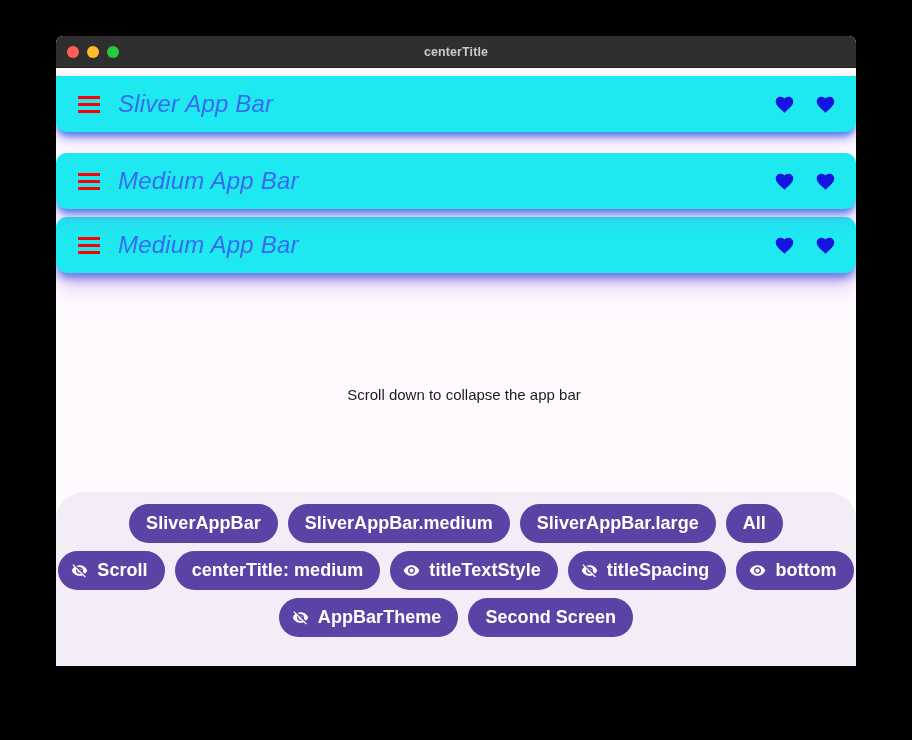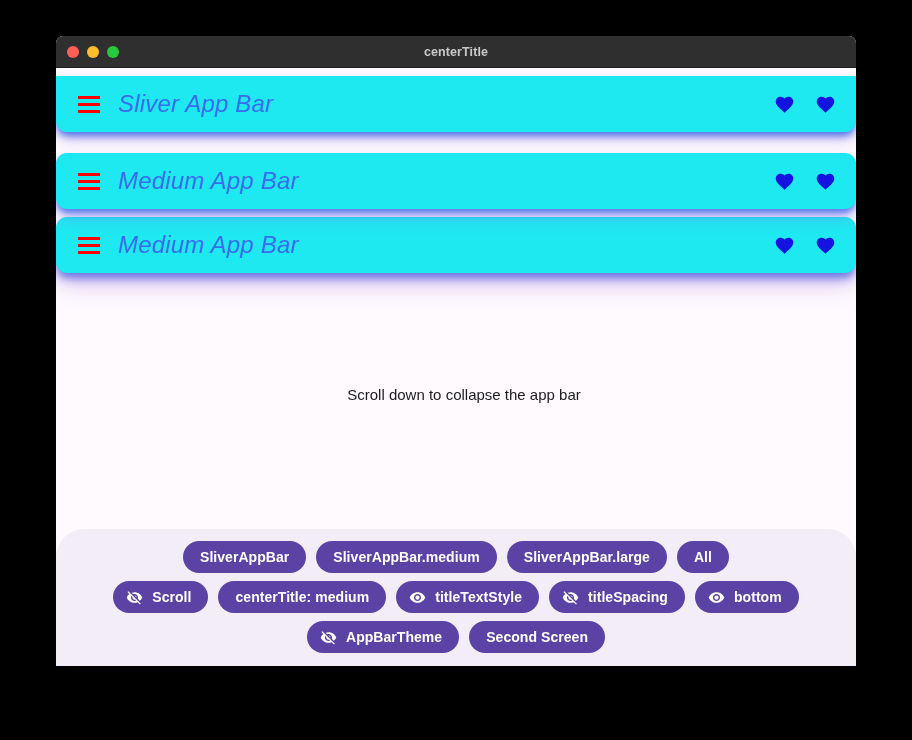--- a/index.html
+++ b/index.html
@@ -181,30 +181,30 @@
     box-sizing: border-box;
   }
 
   .ctl-row {
     display: flex;
     justify-content: center;
     align-items: center;
     gap: 10px;
     margin-bottom: 8px;
   }
-  .ctl-row:last-child { margin-bottom: 0; }
+  .ctl-row:last-child { margin-bottom: 16px; }
 
   .chip {
     background: #5A43A5;
     color: #FFFFFF;
     border: none;
     border-radius: 20px;
-    height: 32px;
+    height: 39px;
     padding: 0 17px;
-    font-size: 14px;
+    font-size: 18px;
     font-weight: bold;
     font-family: "Liberation Sans", sans-serif;
     display: inline-flex;
     align-items: center;
     gap: 9px;
     cursor: pointer;
     white-space: nowrap;
     letter-spacing: 0.05px;
   }
   .chip.with-icon { padding-left: 13px; }

